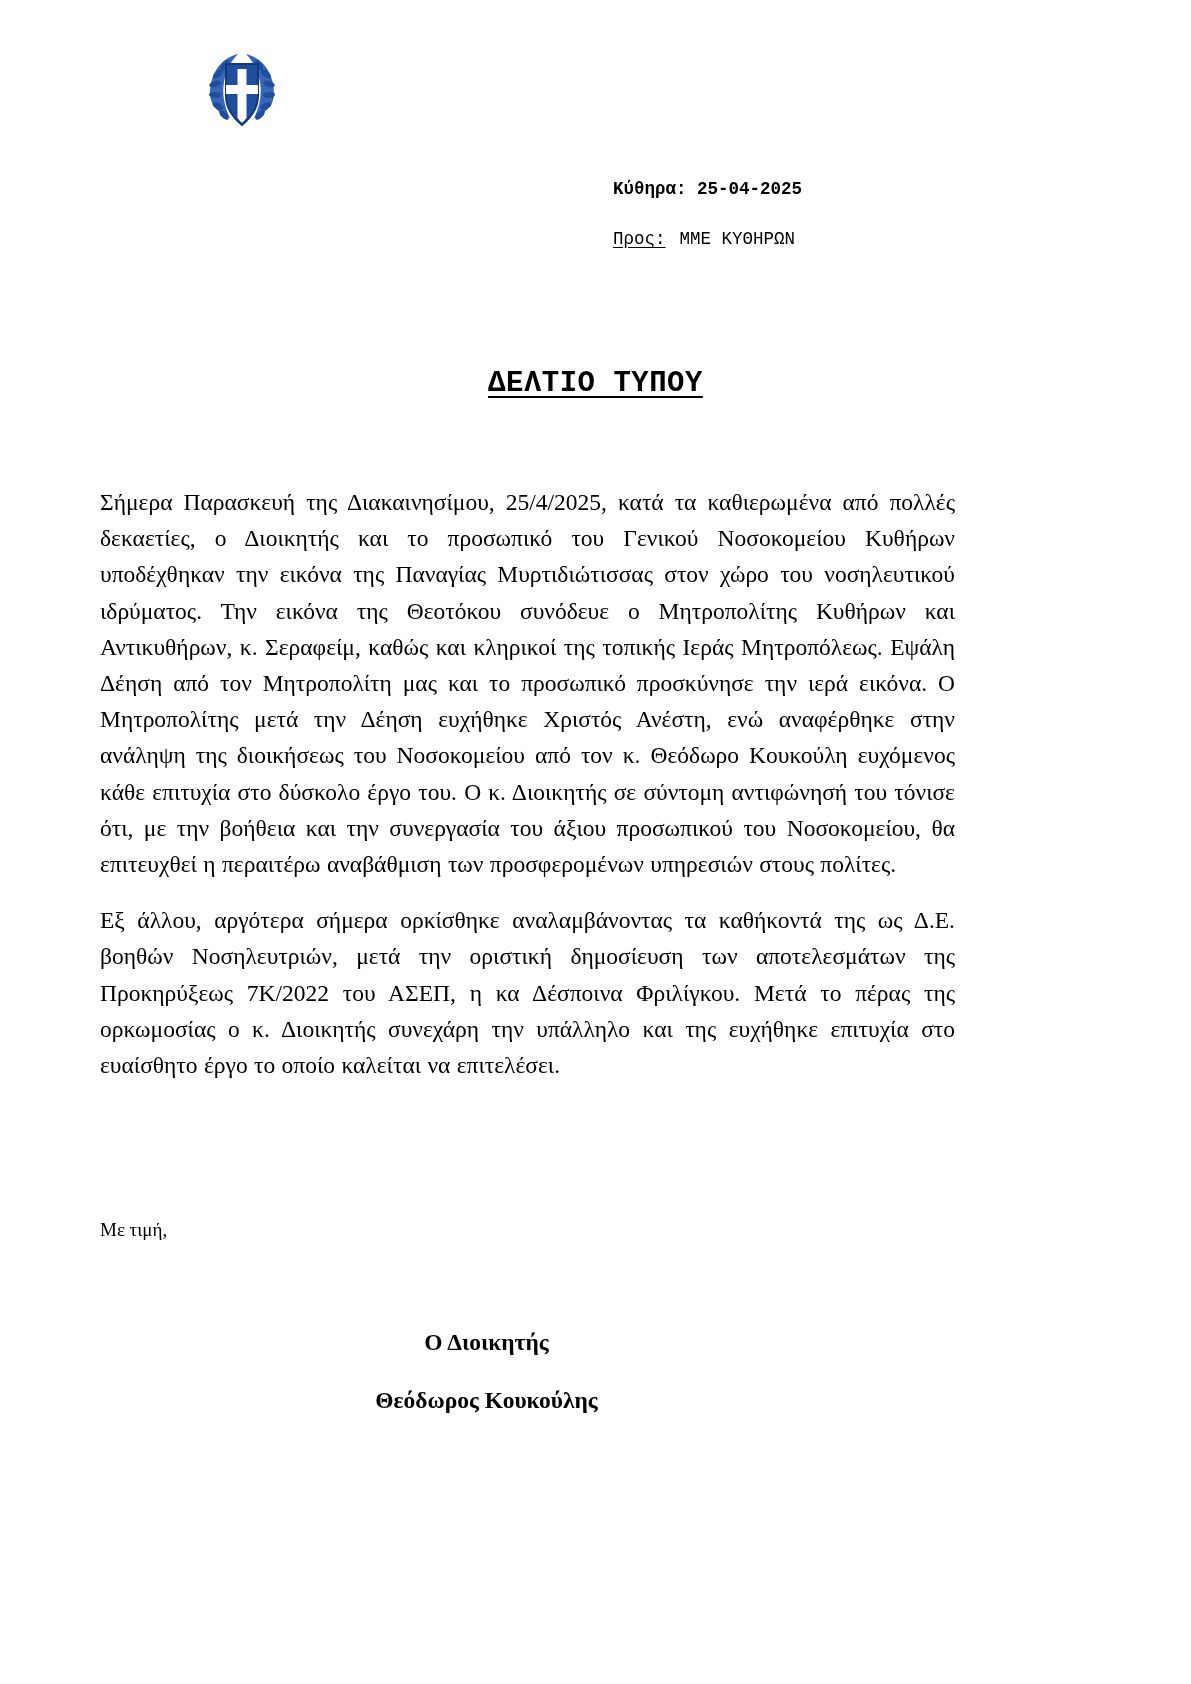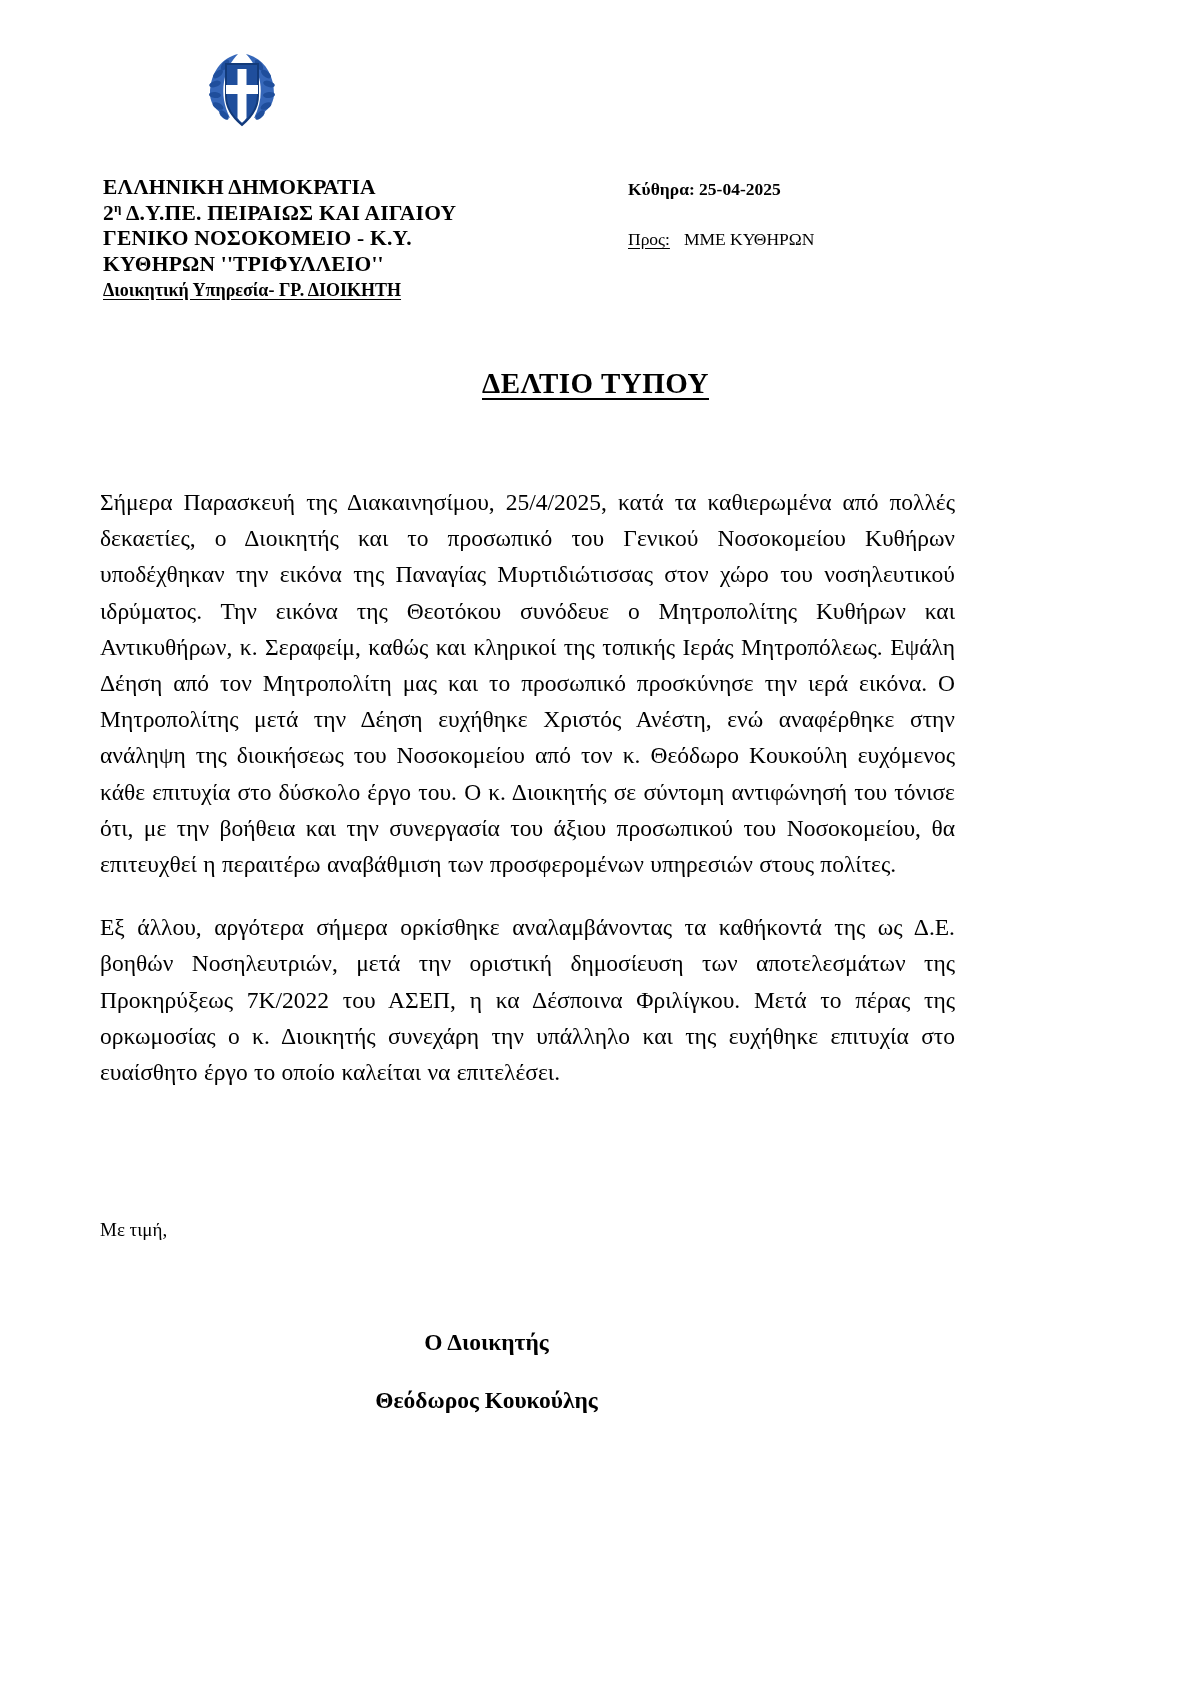--- a/index.html
+++ b/index.html
@@ -57,22 +57,21 @@
     text-underline-offset: 3px;
     white-space: nowrap;
   }
 
   
   .header-right {
     position: absolute;
     left: 613px;
     top: 178px;
     width: 400px;
-    font-family: Liberation Serif, serif;
-    margin-left: 15px;
+    font-family: Liberation Mono, monospace;
   }
   .header-right .date-line {
     font-weight: bold;
     font-size: 17.5px;
     line-height: 22px;
     white-space: nowrap;
   }
   .header-right .to-line {
     margin-top: 28px;
     font-size: 17.5px;
@@ -87,21 +86,21 @@
     margin-left: 14px;
   }
 
   
   .doc-title {
     position: absolute;
     left: 0;
     top: 367px;
     width: 1191px;
     text-align: center;
-    font-family: Liberation Serif, serif;
+    font-family: Liberation Mono, monospace;
     font-weight: bold;
     font-size: 29px;
     letter-spacing: 0.5px;
   }
   .doc-title span {
     text-decoration: underline;
     text-underline-offset: 5px;
   }
 
   
@@ -113,21 +112,21 @@
   }
   .para {
     font-family: "Liberation Serif", "DejaVu Serif", serif;
     font-size: 23.5px;
     line-height: 36.2px;
     text-align: justify;
     text-justify: inter-word;
     margin: 0 0 20px 0;
     word-spacing: 0.5px;
   }
-  .para.second { margin-top: 27px; }
+  .para.second { margin-top: 20px; }
 
   
   .closing {
     position: absolute;
     left: 100px;
     top: 1213px;
     font-family: "Liberation Serif", "DejaVu Serif", serif;
     font-size: 19px;
     line-height: 34px;
   }
@@ -184,27 +183,20 @@
         <ellipse cx="63" cy="17" rx="6" ry="3" transform="rotate(55 63 17)"></ellipse>
       </g>
 
       <path d="M30 16 L62 16 L62 48 C62 62 52 72 46 77 C40 72 30 62 30 48 Z" fill="#1F4E9C" stroke="#123A7A" stroke-width="2"></path>
 
       <path d="M41.5 21 L50.5 21 L50.5 37 L62 37 L62 46 L50.5 46 L50.5 70 C49 72 47.5 73.6 46 74.8
                C44.5 73.6 43 72 41.5 70 L41.5 46 L30 46 L30 37 L41.5 37 Z" fill="#FFFFFF"></path>
     </svg>
   </div>
 
-  <div class="header-left">
-    <div class="hl">ΕΛΛΗΝΙΚΗ ΔΗΜΟΚΡΑΤΙΑ</div>
-    <div class="hl"><span>2</span><sup>η</sup> <span>Δ.Υ.ΠΕ. ΠΕΙΡΑΙΩΣ ΚΑΙ ΑΙΓΑΙΟΥ</span></div>
-    <div class="hl">ΓΕΝΙΚΟ  ΝΟΣΟΚΟΜΕΙΟ - Κ.Υ.</div>
-    <div class="hl">ΚΥΘΗΡΩΝ  ''ΤΡΙΦΥΛΛΕΙΟ''</div>
-    <div class="hl-dept">Διοικητική Υπηρεσία- ΓΡ. ΔΙΟΙΚΗΤΗ</div>
-  </div>
 
   <div class="header-right">
     <div class="date-line">Κύθηρα: 25-04-2025</div>
     <div class="to-line">
       <span class="to-label">Προς:</span><span class="to-value">ΜΜΕ ΚΥΘΗΡΩΝ</span>
     </div>
   </div>
 
   <div class="doc-title">
     <span>ΔΕΛΤΙΟ ΤΥΠΟΥ</span>

